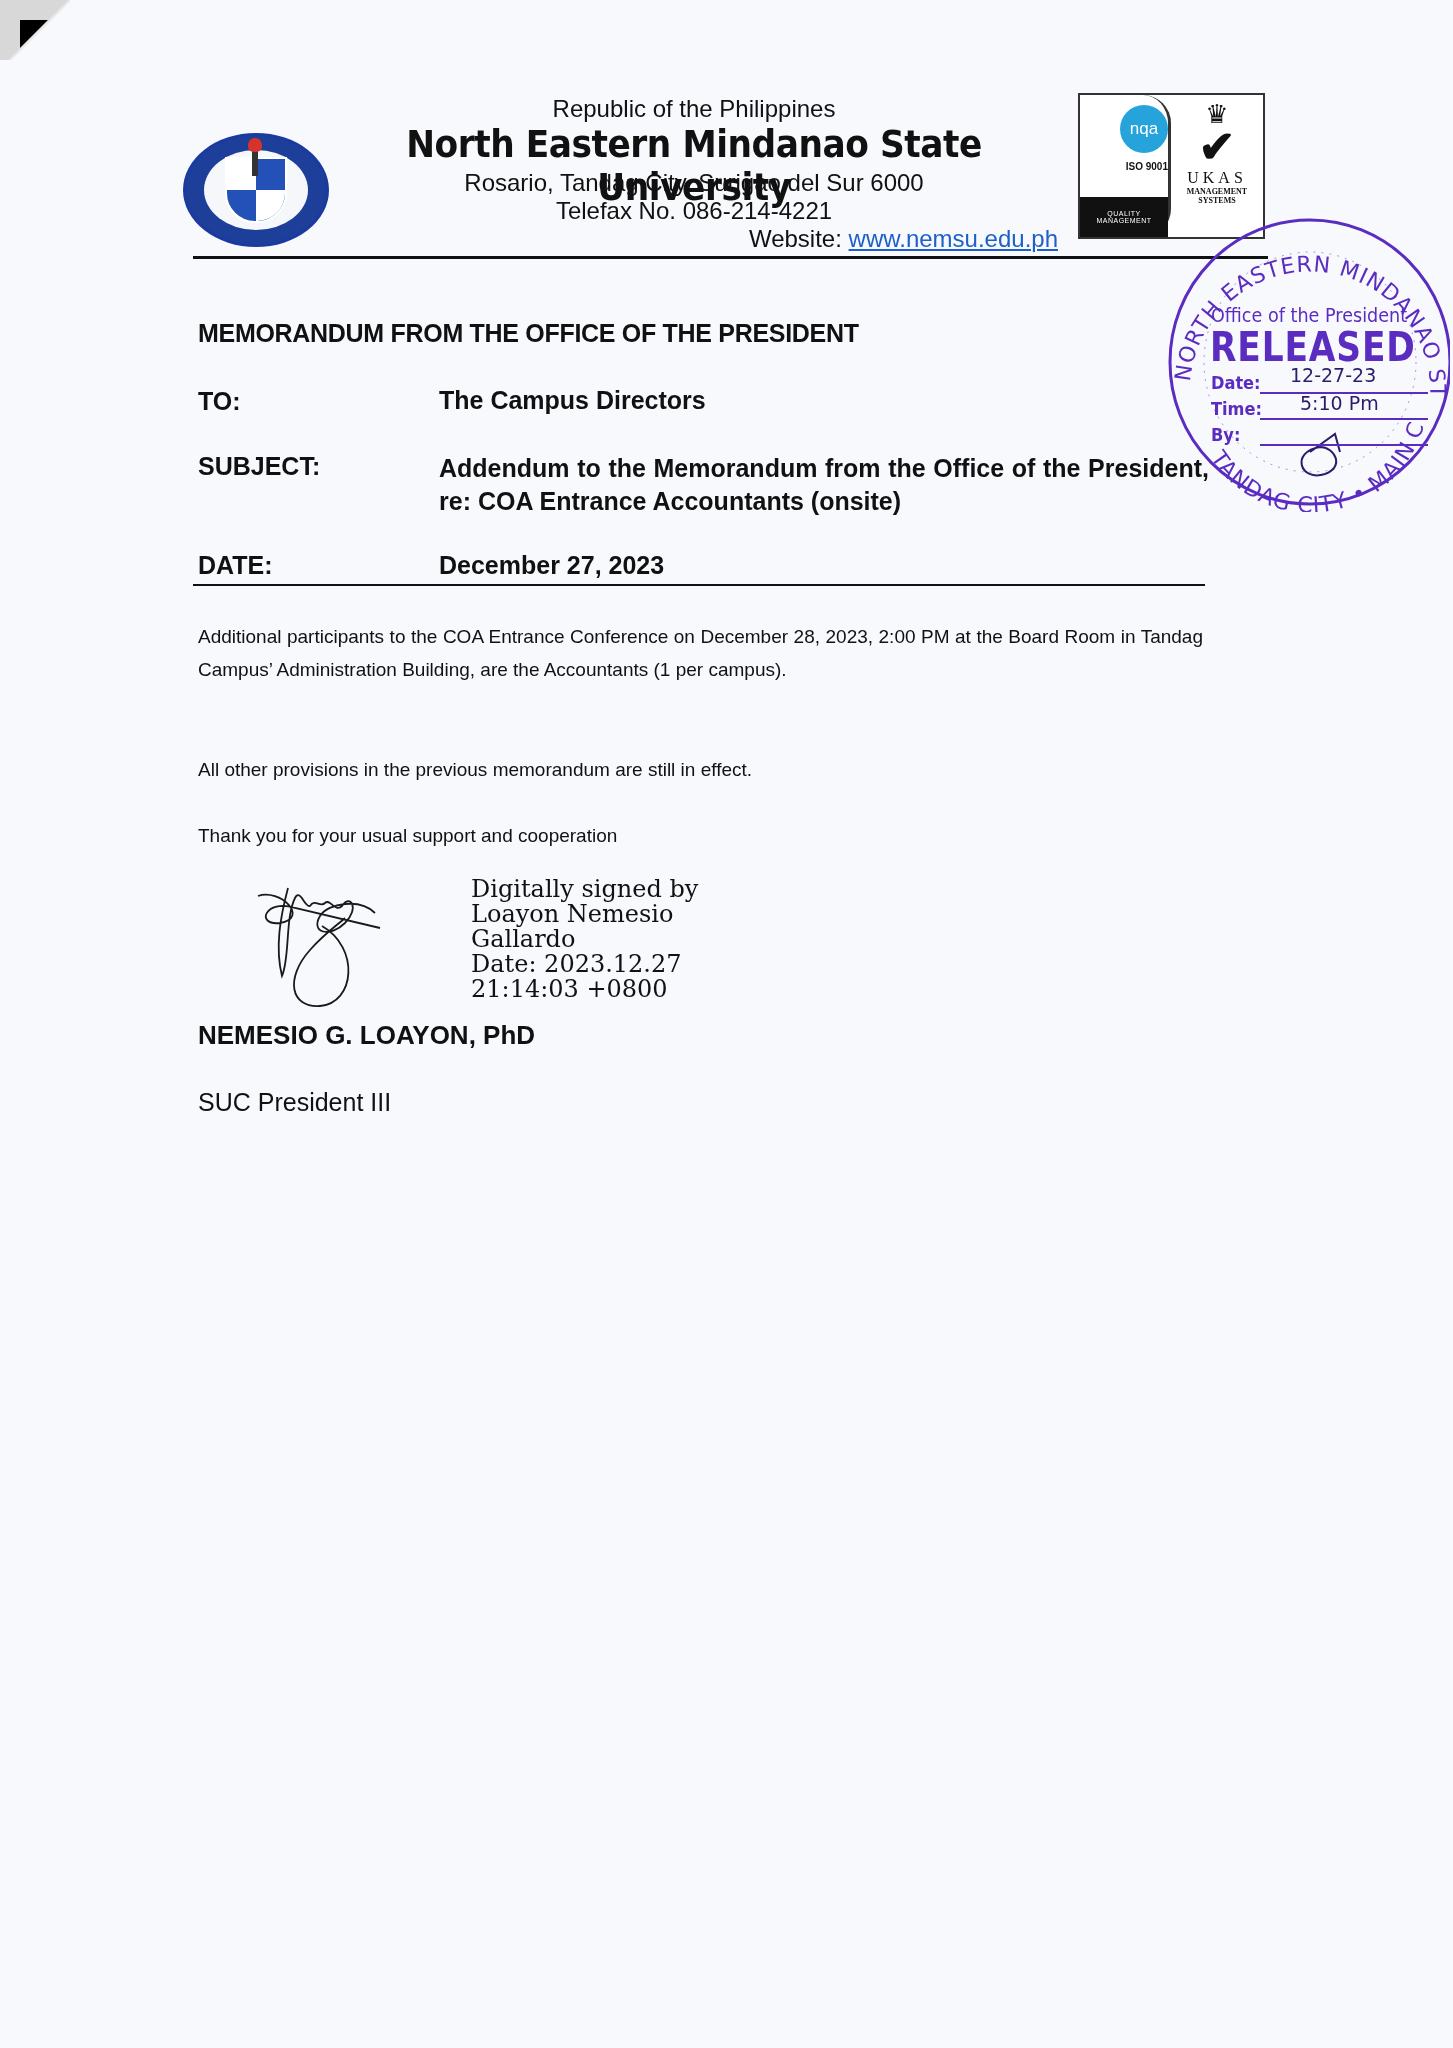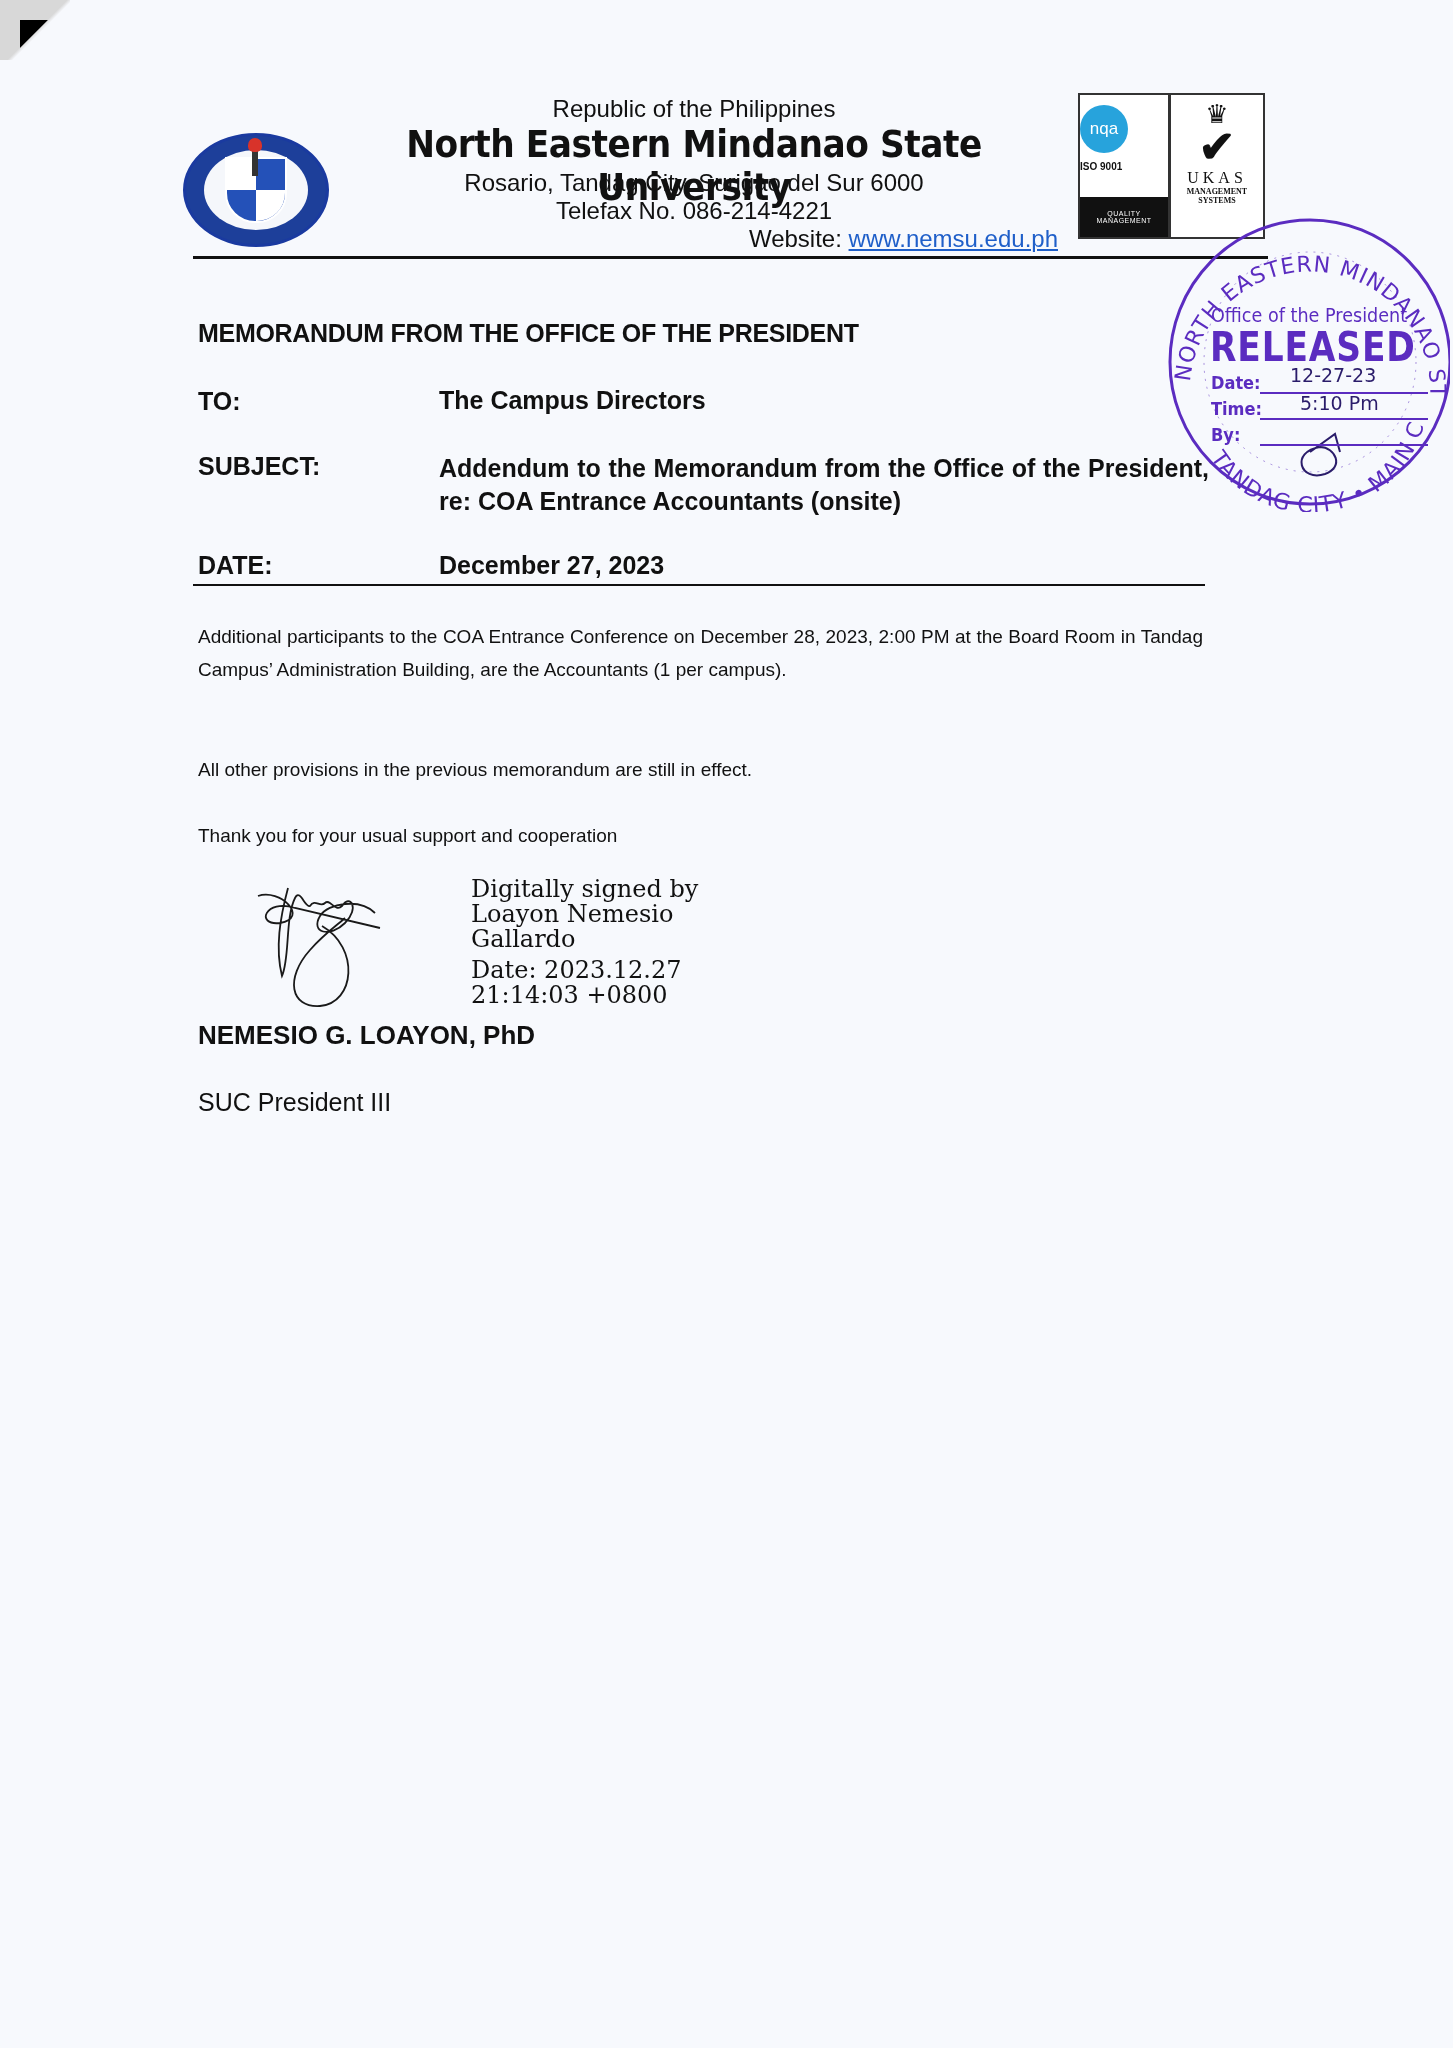--- a/index.html
+++ b/index.html
@@ -53,21 +53,21 @@
   .hdr-line5 { position:absolute; top:225px; left:330px; width:728px; text-align:right; font-size:24px; }
   .hdr-line5 a { color:#1f5fc9; text-decoration:underline; }
   .hdr-rule { position:absolute; top:256px; left:193px; width:1075px; height:3px; background:#111; }
 
   
   .certs {
     position:absolute; left:1078px; top:93px; width:187px; height:146px;
     border:2px solid #333; box-sizing:border-box; display:flex;
     background:#fff;
   }
-  .cert-nqa { width:88px; border-right:3px solid #333; display:flex; flex-direction:column; align-items:flex-start; position:relative; }
+  .cert-nqa { width:88px; border-right:3px solid #333; display:flex; flex-direction:column; align-items:flex-end; position:relative;border-radius:28px; }
   .nqa-circle { margin-top:10px; width:48px; height:48px; border-radius:50%; background:#27a3dc; color:#fff; font-size:17px; display:flex; align-items:center; justify-content:center; }
   .iso { font-size:10px; font-weight:bold; margin-top:8px; }
   .nqa-bottom { position:absolute; bottom:0; left:0; right:0; height:40px; background:#111; color:#fff; font-size:7px; text-align:center; display:flex; flex-direction:column; justify-content:center; letter-spacing:0.5px; }
   .cert-ukas { flex:1; display:flex; flex-direction:column; align-items:center; }
   .crown { margin-top:6px; font-size:26px; line-height:26px; }
   .tick { font-size:44px; line-height:40px; font-weight:bold; }
   .ukas { font-size:16px; letter-spacing:4px; font-family:"Liberation Serif", serif; margin-top:2px; }
   .ukas-sub { font-size:8px; font-family:"Liberation Serif", serif; text-align:center; line-height:9px; font-weight:bold; }
 
   
@@ -87,21 +87,21 @@
   .field-label { position:absolute; left:198px; font-size:25px; font-weight:bold; }
   .field-value { position:absolute; left:439px; font-size:25px; font-weight:bold; }
   .subject-value { position:absolute; left:439px; top:452px; width:770px; font-size:25px; font-weight:bold; text-align:justify; text-align-last:left; line-height:33px; }
   .date-rule { position:absolute; top:584px; left:193px; width:1012px; height:2px; background:#111; }
   .para { position:absolute; left:198px; width:1005px; font-size:19px; line-height:33px; text-align:justify; }
   .para.first { top:620px; text-align-last:left; }
 
   
   .sig-scribble { position:absolute; left:250px; top:878px; width:160px; height:130px; }
   .sig-digital { position:absolute; left:471px; top:877px; font-family:"DejaVu Serif", serif; font-size:24px; line-height:25px; color:#111; }
-  .sig-digital .date { margin-top:6px; }
+  .sig-digital .date { }
   .signer-name { position:absolute; left:198px; top:1020px; font-size:26px; font-weight:bold; }
   .signer-title { position:absolute; left:198px; top:1088px; font-size:25px; }
 </style>
 </head>
 <body>
 
 <div class="corner-fold">
   <div class="black"></div>
   <div class="white"></div>
 </div>

